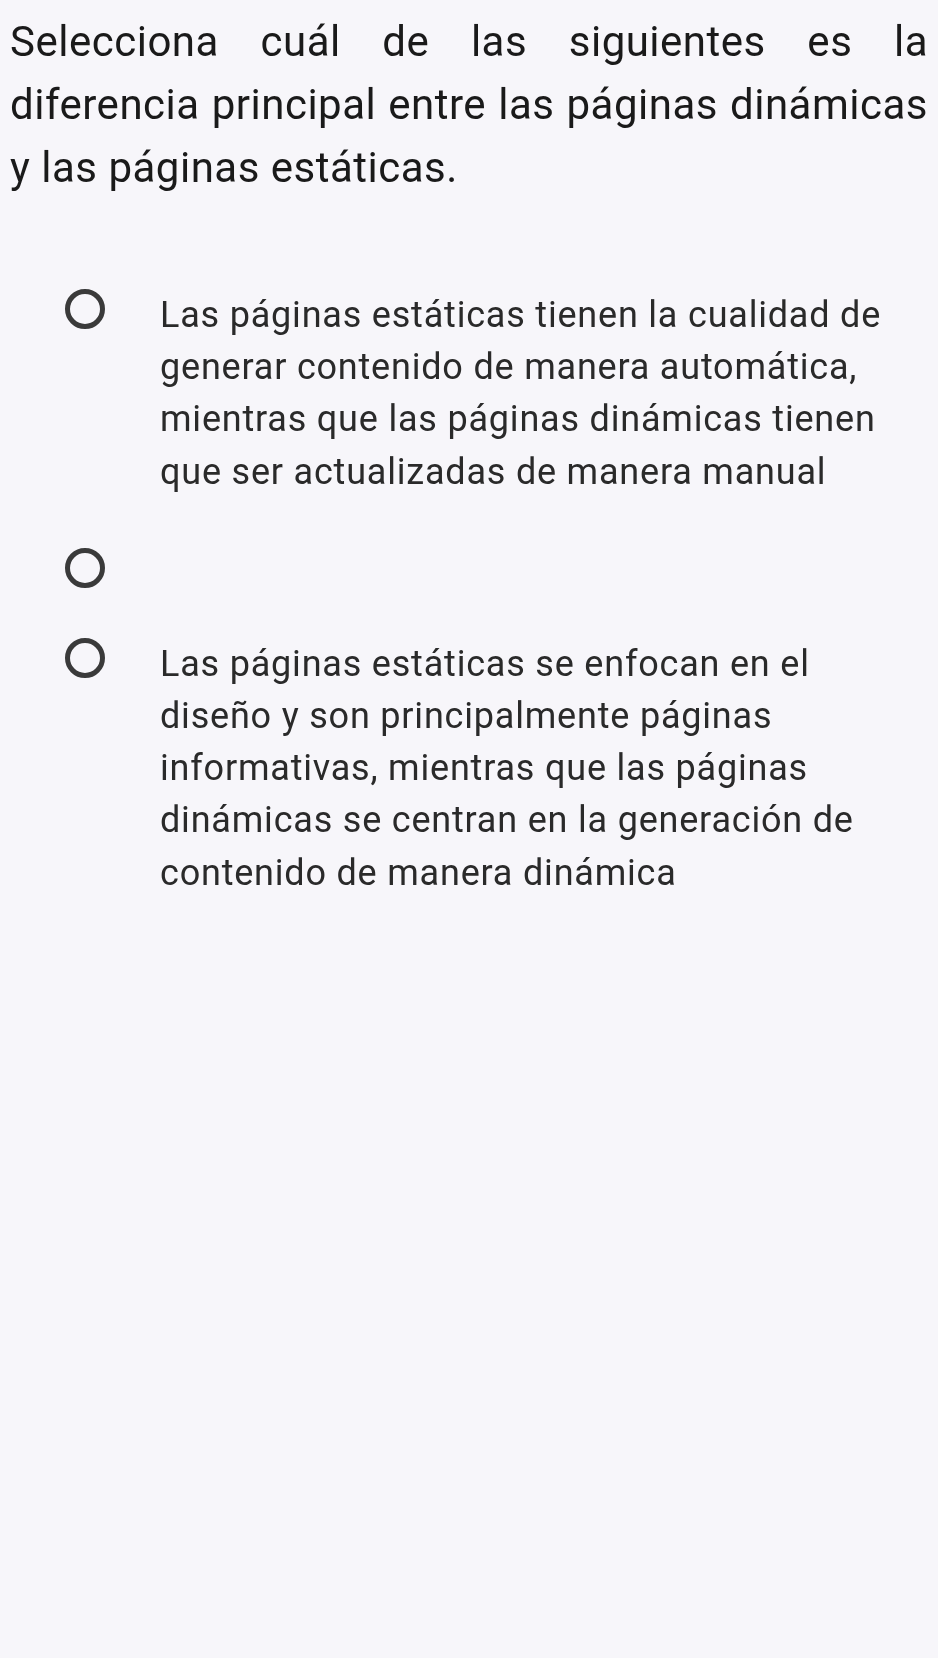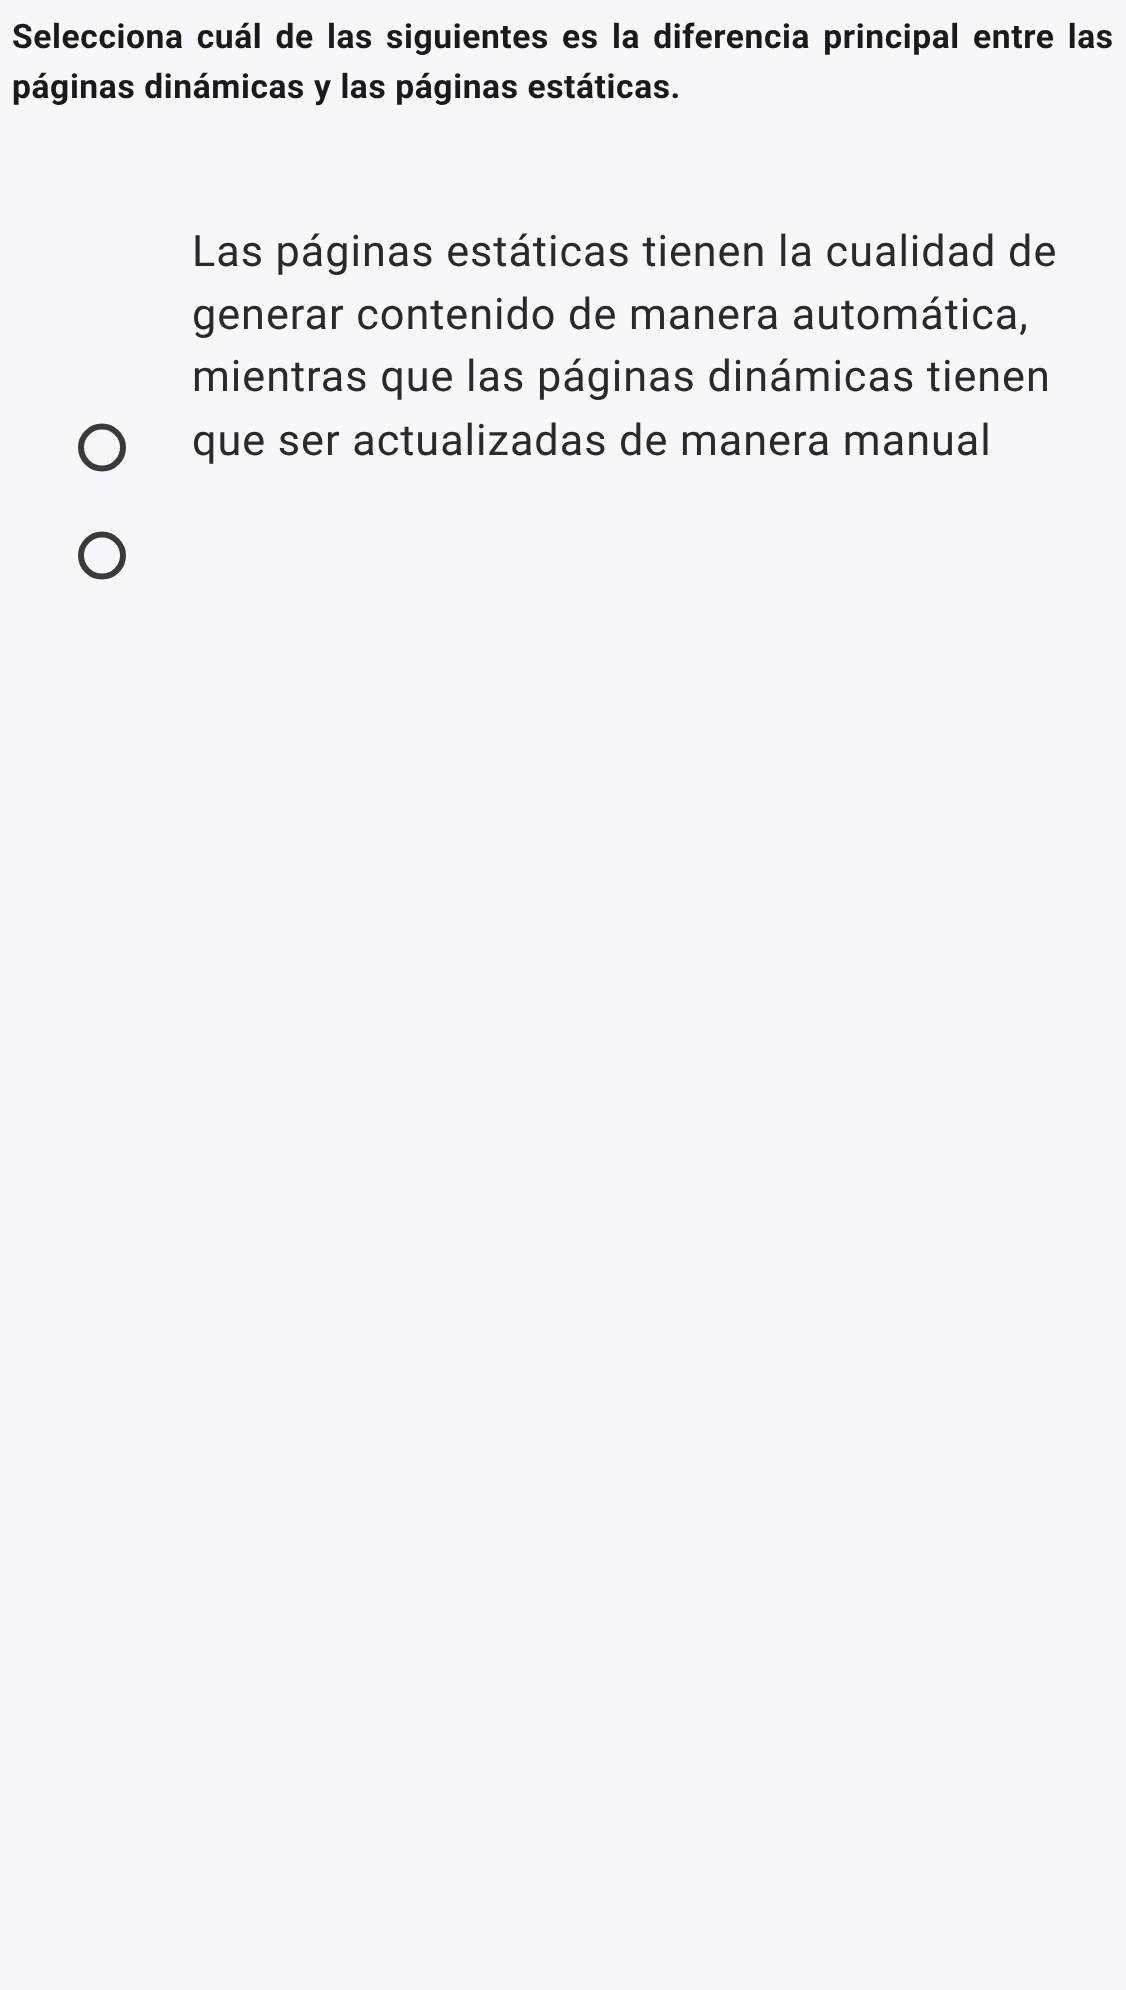--- a/index.html
+++ b/index.html
@@ -8,38 +8,38 @@
       box-sizing: border-box;
     }
     body {
       font-family: -apple-system, BlinkMacSystemFont, "Segoe UI", Roboto, Helvetica, Arial, sans-serif;
       background-color: #f7f6fa;
       padding: 10px 10px 40px 10px;
       width: 938px;
       color: #1a1a1a;
     }
     .question {
-      font-size: 28px;
-      font-weight: 700;
+      font-size: 42px;
+      font-weight: 400;
       line-height: 1.5;
       text-align: justify;
       text-align-last: left;
       margin-bottom: 90px;
       letter-spacing: 0.5px;
     }
     .options {
       display: flex;
       flex-direction: column;
       gap: 50px;
       padding-left: 55px;
       padding-right: 30px;
     }
     .option {
       display: flex;
-      align-items: flex-end;
+      align-items: flex-start;
       gap: 55px;
     }
     .radio {
       width: 40px;
       height: 40px;
       border: 5px solid #3a3a3a;
       border-radius: 50%;
       flex-shrink: 0;
       background: transparent;
     }
@@ -57,13 +57,17 @@
 <div class="question">Selecciona cuál de las siguientes es la diferencia principal entre las páginas dinámicas y las páginas estáticas.</div>
 
 <div class="options">
   <div class="option">
     <div class="radio"></div>
     <div class="option-text">Las páginas estáticas tienen la cualidad de generar contenido de manera automática, mientras que las páginas dinámicas tienen que ser actualizadas de manera manual</div>
   </div>
   <div class="option">
     <div class="radio"></div>
   </div>
+  <div class="option">
+    <div class="radio"></div>
+    <div class="option-text">Las páginas estáticas se enfocan en el diseño y son principalmente páginas informativas, mientras que las páginas dinámicas se centran en la generación de contenido de manera dinámica</div>
+  </div>
 </div>
 
 </body></html>

